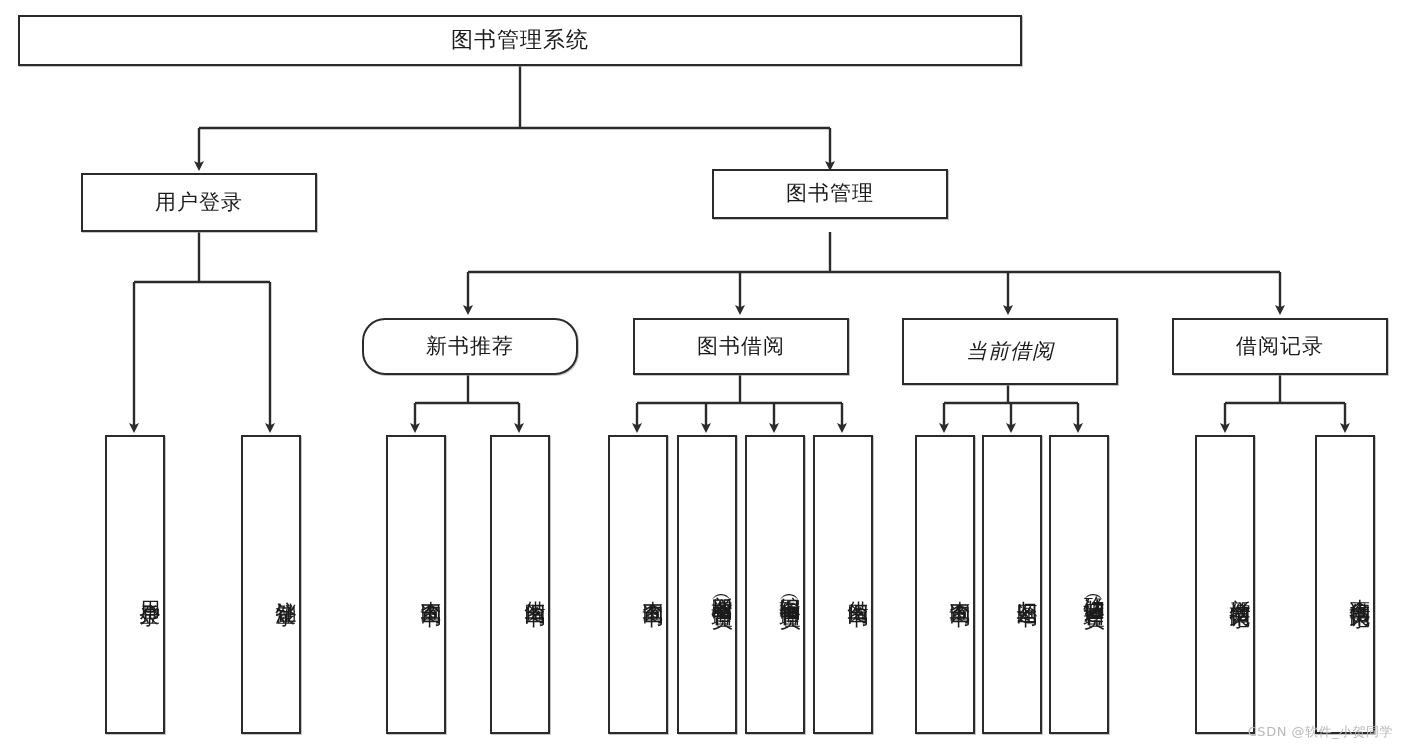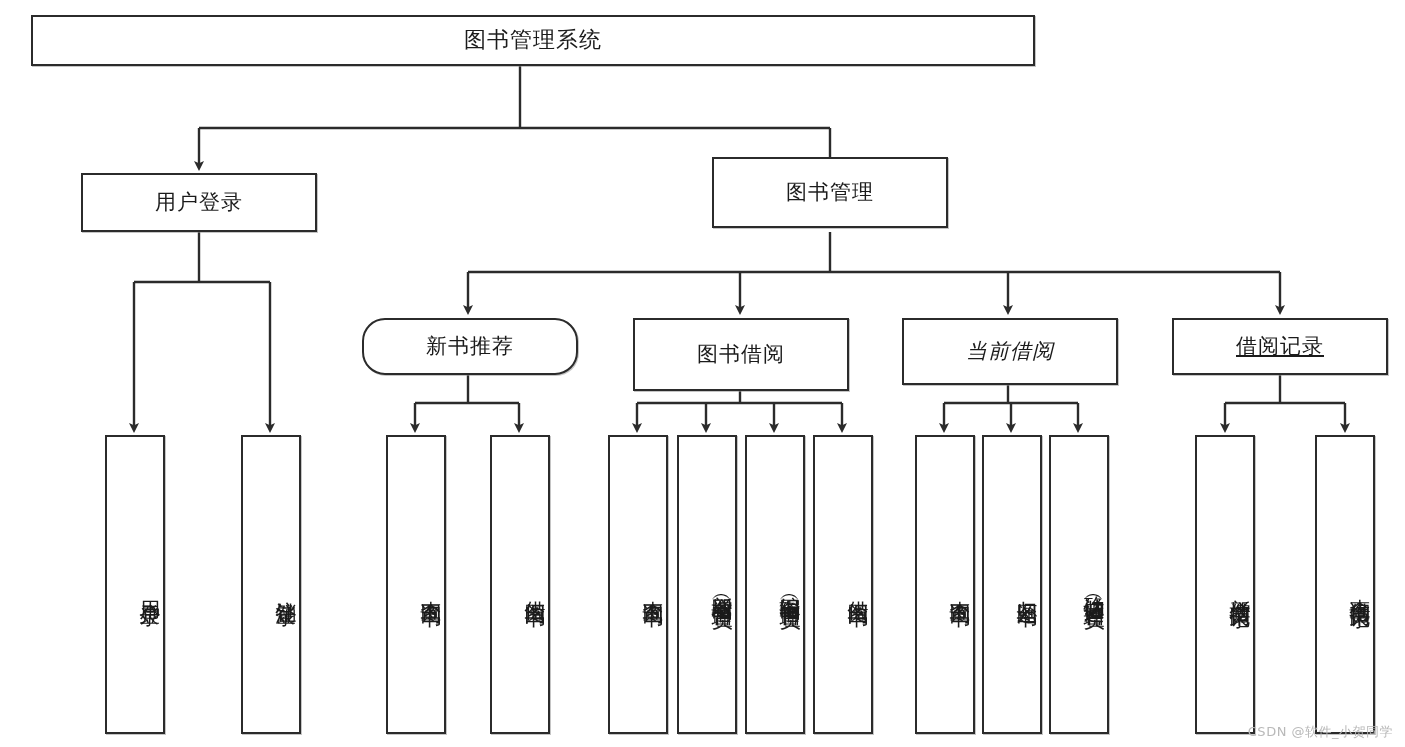--- a/index.html
+++ b/index.html
@@ -120,45 +120,45 @@
       <path d="M1078,403 L1078,428" marker-end="url(#arrow)"></path>
 
       <path d="M1280,375 L1280,403"></path>
       <path d="M1225,403 L1345,403"></path>
       <path d="M1225,403 L1225,428" marker-end="url(#arrow)"></path>
       <path d="M1345,403 L1345,428" marker-end="url(#arrow)"></path>
 
     </g>
   </svg>
 
-  <div class="node horiz root" style="left:18px; top:15px; width:1004px; height:51px;margin-left:13px;">
+  <div class="node horiz root" style="left:18px; top:15px; width:1004px; height:51px;">
     <span>图书管理系统</span>
   </div>
 
   <div class="node horiz" style="left:81px; top:173px; width:236px; height:59px;">
     <span>用户登录</span>
   </div>
 
-  <div class="node horiz" style="left:712px; top:157px; width:236px; height:71px;">
+  <div class="node horiz" style="left:712px; top:169px; width:236px; height:50px;">
     <span>图书管理</span>
   </div>
 
   <div class="node horiz" style="left:362px; top:318px; width:216px; height:57px;border-radius:23px;">
     <span>新书推荐</span>
   </div>
 
-  <div class="node horiz" style="left:633px; top:318px; width:216px; height:73px;">
+  <div class="node horiz" style="left:633px; top:318px; width:216px; height:57px;">
     <span>图书借阅</span>
   </div>
 
   <div class="node horiz" style="left:902px; top:318px; width:216px; height:67px;font-style:italic;">
     <span>当前借阅</span>
   </div>
 
-  <div class="node horiz" style="left:1172px; top:318px; width:216px; height:57px;text-decoration:underline;">
+  <div class="node horiz" style="left:1172px; top:318px; width:216px; height:57px;">
     <span>借阅记录</span>
   </div>
 
   <div class="node vert" style="left:105px; top:435px; width:60px; height:299px;">
     <span class="vtext">用户登录</span>
   </div>
 
   <div class="node vert" style="left:241px; top:435px; width:60px; height:299px;">
     <span class="vtext">注销登录</span>
   </div>

